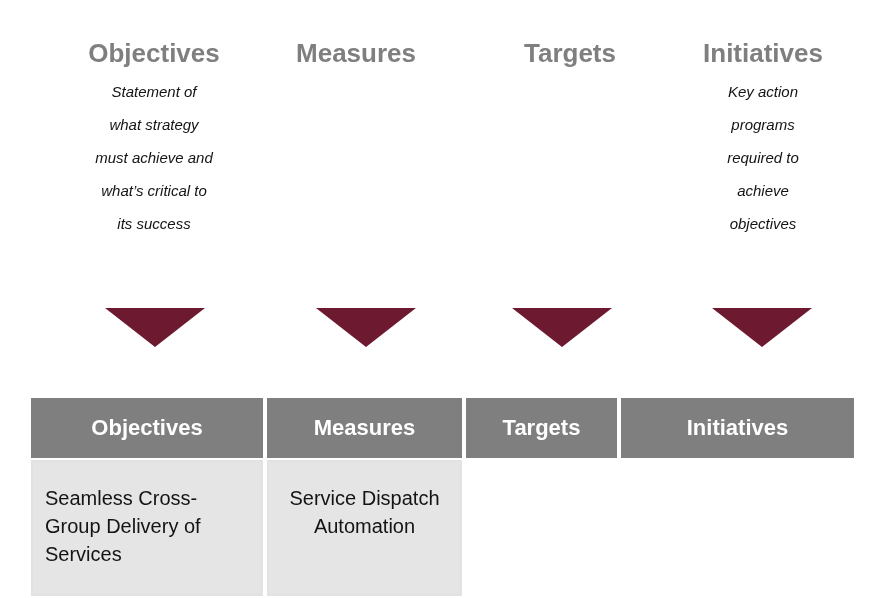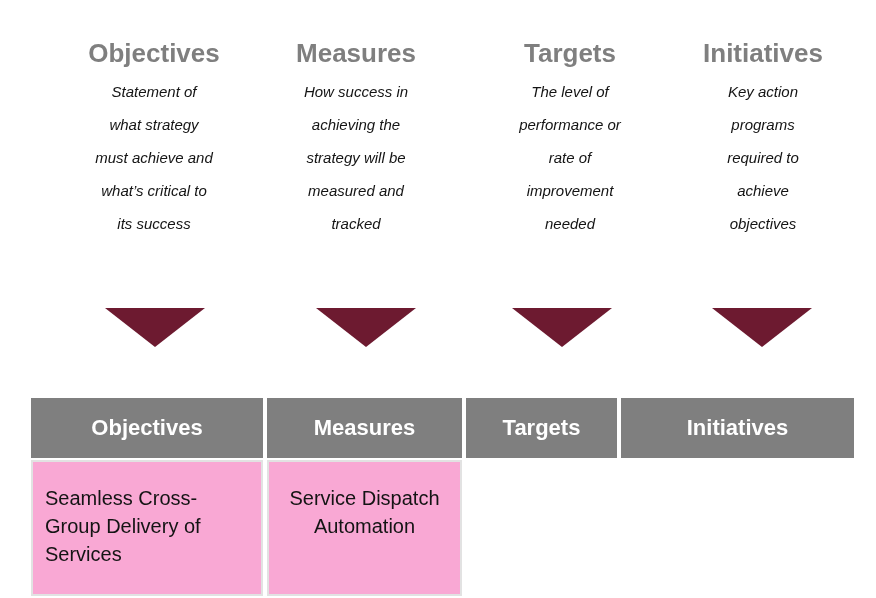--- a/index.html
+++ b/index.html
@@ -72,21 +72,21 @@
   .th-cell{
     background:var(--header-gray);
     color:#ffffff;
     font-weight:bold;
     font-size:22px;
     display:flex;
     align-items:center;
     justify-content:center;
   }
   .td-cell{
-    background:#f9a8d4;
+    background:#e5e5e5;
     border:2px solid var(--cell-border);
     font-size:20px;
     line-height:28px;
     color:var(--body-text);
     padding-top:22px;
     text-align:center;
     white-space:pre-line;
   }
   .td-cell.align-left{
     text-align:left;
@@ -103,34 +103,24 @@
     <div class="col-heading">Objectives</div>
     <div class="col-desc">Statement of
 what strategy
 must achieve and
 what’s critical to
 its success</div>
   </div>
 
   <div class="top-col col-2">
     <div class="col-heading">Measures</div>
-    <div class="col-desc">How success in
-achieving the
-strategy will be
-measured and
-tracked</div>
   </div>
 
   <div class="top-col col-3">
     <div class="col-heading">Targets</div>
-    <div class="col-desc">The level of
-performance or
-rate of
-improvement
-needed</div>
   </div>
 
   <div class="top-col col-4">
     <div class="col-heading">Initiatives</div>
     <div class="col-desc">Key action
 programs
 required to
 achieve
 objectives</div>
   </div>

